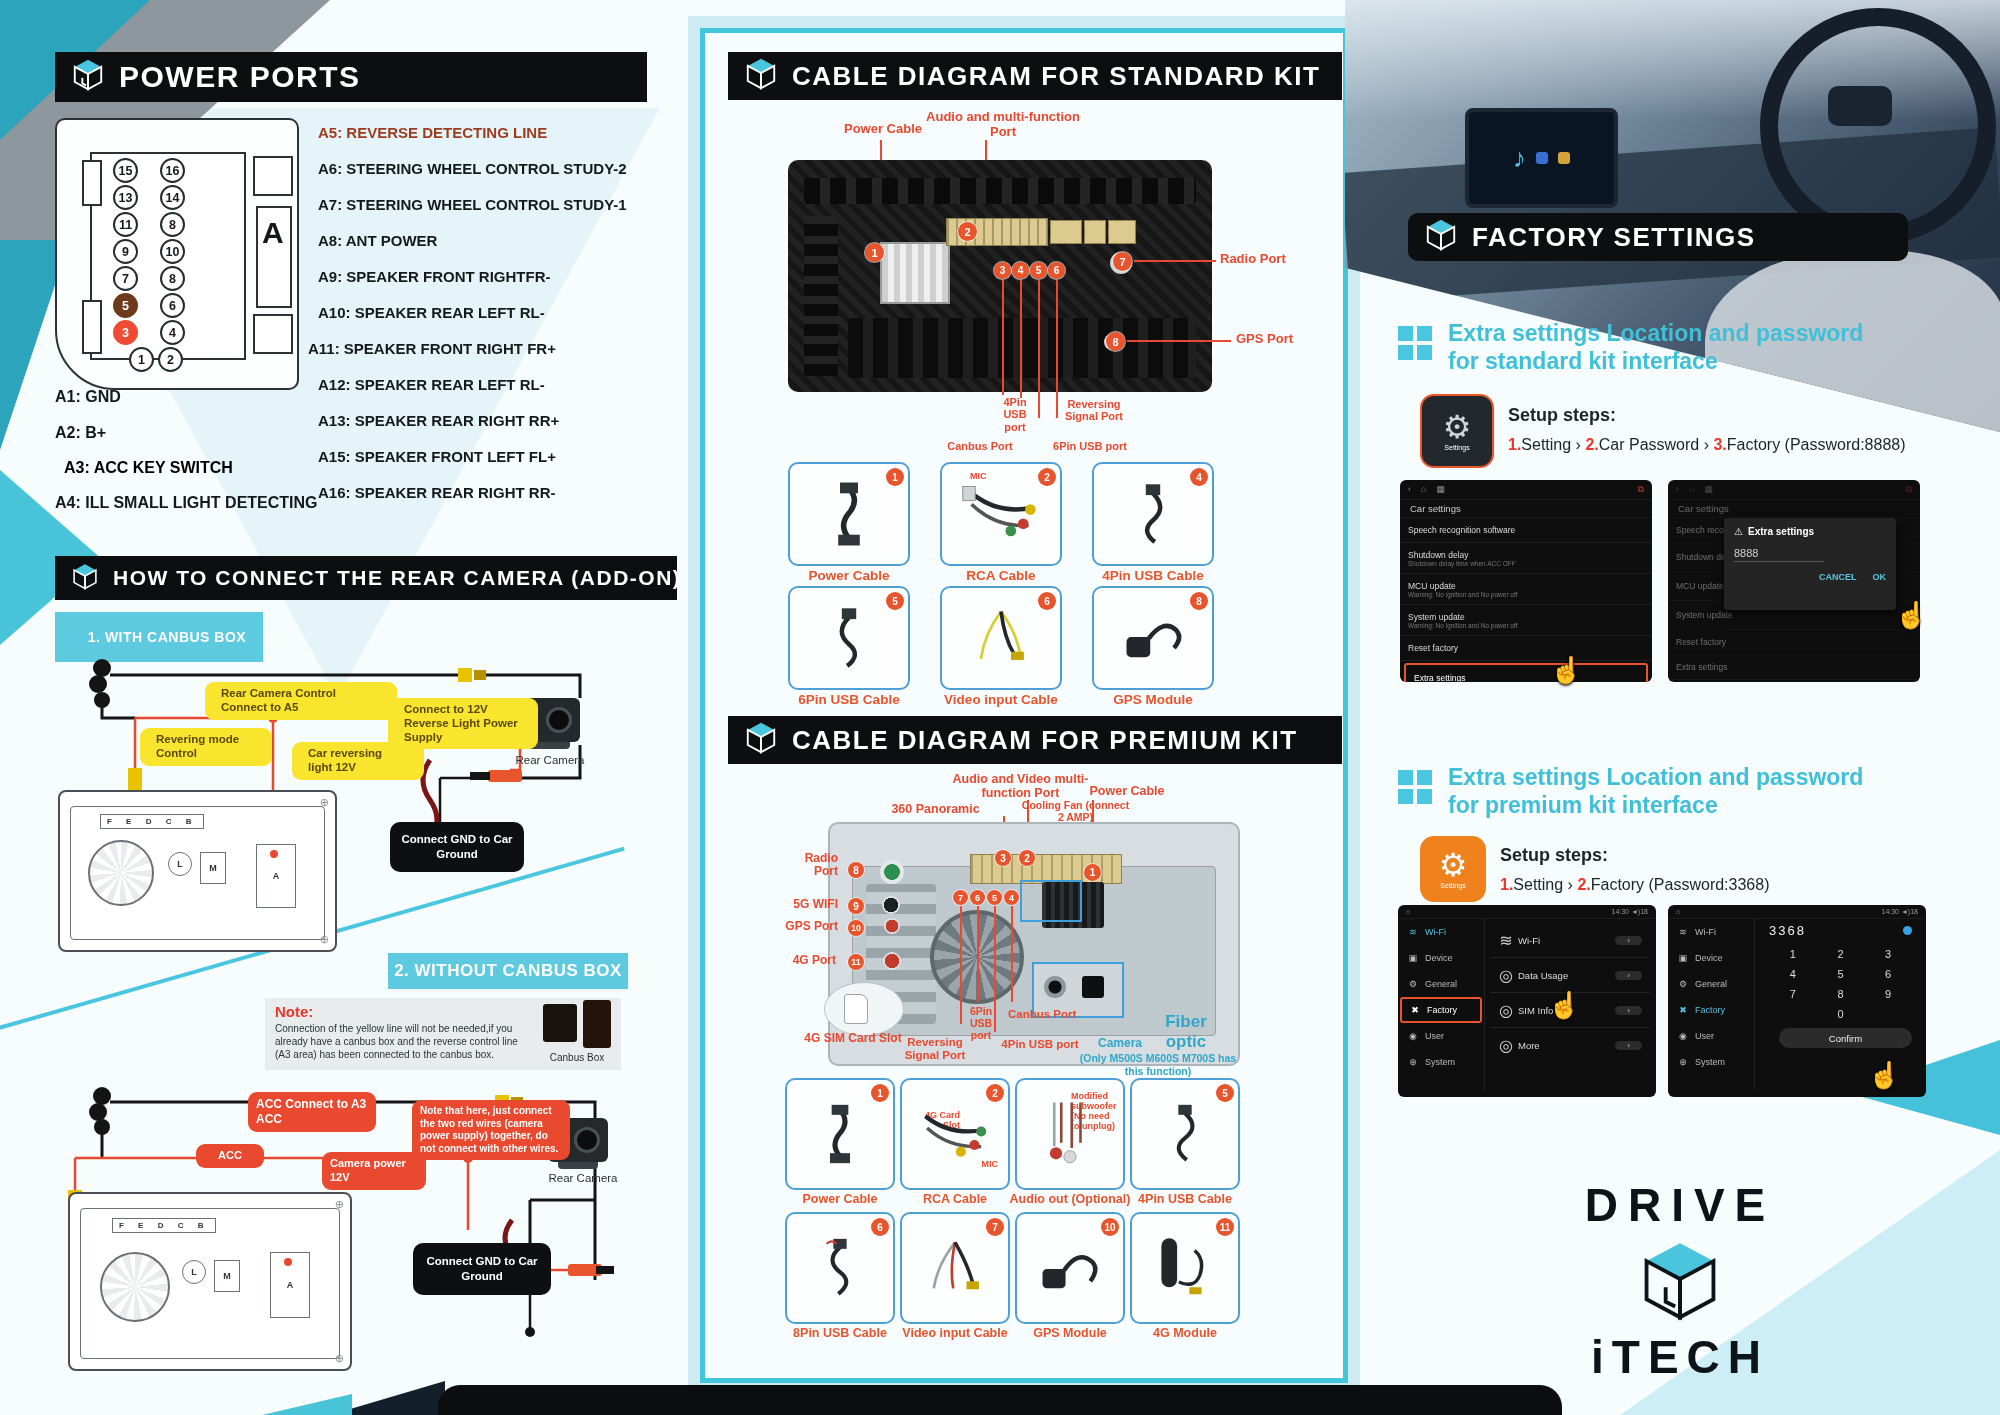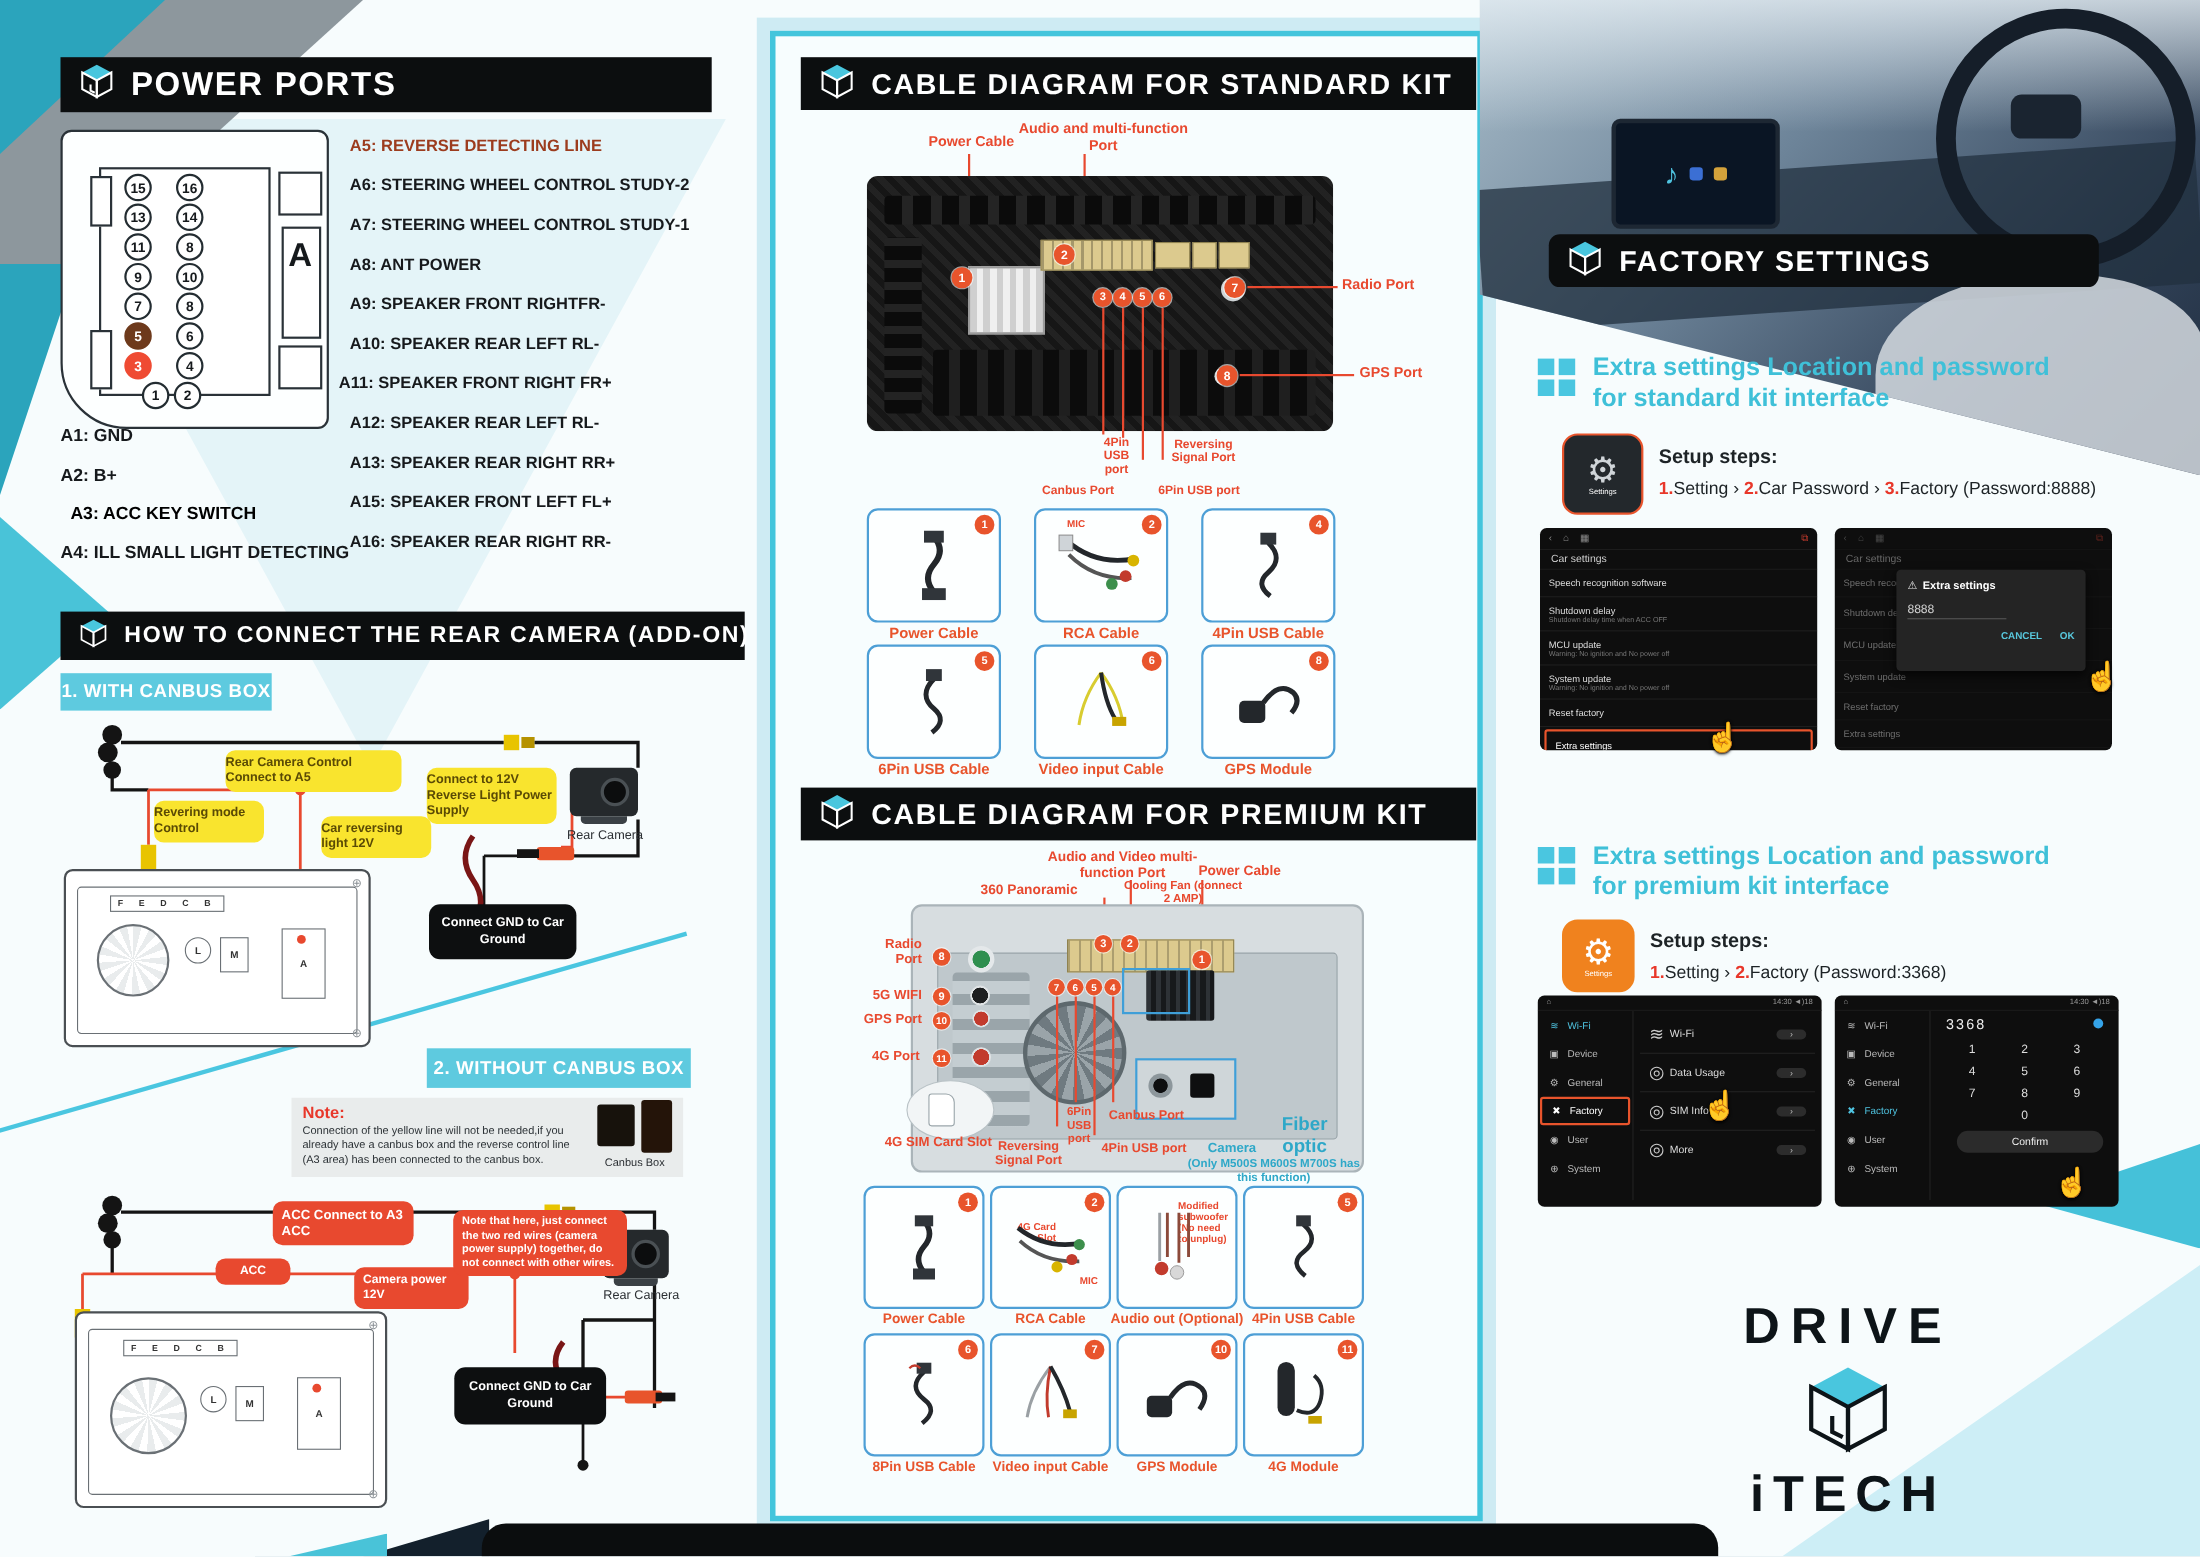--- a/index.html
+++ b/index.html
@@ -7,21 +7,21 @@
         font-family:"Liberation Sans", sans-serif;color:#16191c;}
   .abs{position:absolute;}
   
   .hdr{position:absolute;background:#0c0e0f;color:#fff;display:flex;align-items:center;gap:14px;
        padding:0 16px;font-weight:bold;letter-spacing:1.5px;}
   .hdr .t{white-space:nowrap;}
   
   .badge{position:absolute;background:#5ecadf;color:#fff;font-weight:bold;display:flex;
          align-items:center;justify-content:center;letter-spacing:.5px;}
   
-  .ylw{position:absolute;background:#f9e42e;border-radius:9px;padding:5px 0;font-size:11.5px;
+  .ylw{position:absolute;background:#f9e42e;border-radius:9px;padding:5px 16px;font-size:11.5px;
        font-weight:bold;color:#5a4a05;line-height:1.2;}
   .redc{position:absolute;background:#e8492f;border-radius:9px;padding:5px 8px;font-size:11px;
         font-weight:bold;color:#fff;line-height:1.25;}
   .blk{position:absolute;background:#0d0f10;border-radius:10px;color:#fff;font-weight:bold;
        font-size:11.5px;display:flex;align-items:center;justify-content:center;text-align:center;
        line-height:1.3;padding:4px 8px;}
   .plabel{position:absolute;color:#e8492f;font-weight:bold;text-align:center;line-height:1.12;}
   .cyl{position:absolute;color:#2ea8c8;font-weight:bold;text-align:center;line-height:1.2;}
   .marker{position:absolute;background:#e8542c;color:#fff;border-radius:50%;display:flex;
           align-items:center;justify-content:center;font-weight:bold;box-shadow:0 0 0 1px rgba(255,255,255,.6);}
@@ -164,21 +164,21 @@
   <div class="hdr" style="left:55px;top:556px;width:590px;height:44px;font-size:21px;">
     <span>
       <svg style="width:28px;height:28px" viewBox="0 0 36 36">
           <polygon points="18,3 32,10.5 18,18 4,10.5" fill="#49c6de"></polygon>
           <polygon points="4,10.5 18,18 18,34 4,26.5" fill="none" stroke="#fff" stroke-width="2"></polygon>
           <polygon points="32,10.5 18,18 18,34 32,26.5" fill="none" stroke="#fff" stroke-width="2"></polygon>
         </svg>
     </span>
     <span class="t">HOW TO CONNECT THE REAR CAMERA (ADD-ON)</span>
   </div>
-  <div class="badge" style="left:55px;top:612px;width:192px;height:34px;font-size:17px;">1. WITH CANBUS BOX</div>
+  <div class="badge" style="left:55px;top:612px;width:192px;height:50px;font-size:14px;padding-left:16px;">1. WITH CANBUS BOX</div>
 
   <div class="abs" style="left:40px;top:650px;width:620px;height:305px;">
     <svg width="620" height="305" style="position:absolute;left:0;top:0;">
       <path d="M70,25 H418" stroke="#141414" stroke-width="3" fill="none"></path>
       <rect x="418" y="18" width="14" height="14" fill="#e8c400"></rect>
         <rect x="434" y="20" width="12" height="10" fill="#b59200"></rect>
       <path d="M446,25 H540 V48" stroke="#141414" stroke-width="3" fill="none"></path>
       <circle cx="62" cy="18" r="9" fill="#141414"></circle>
         <circle cx="58" cy="34" r="9" fill="#141414"></circle>
         <circle cx="62" cy="50" r="8" fill="#141414"></circle>

